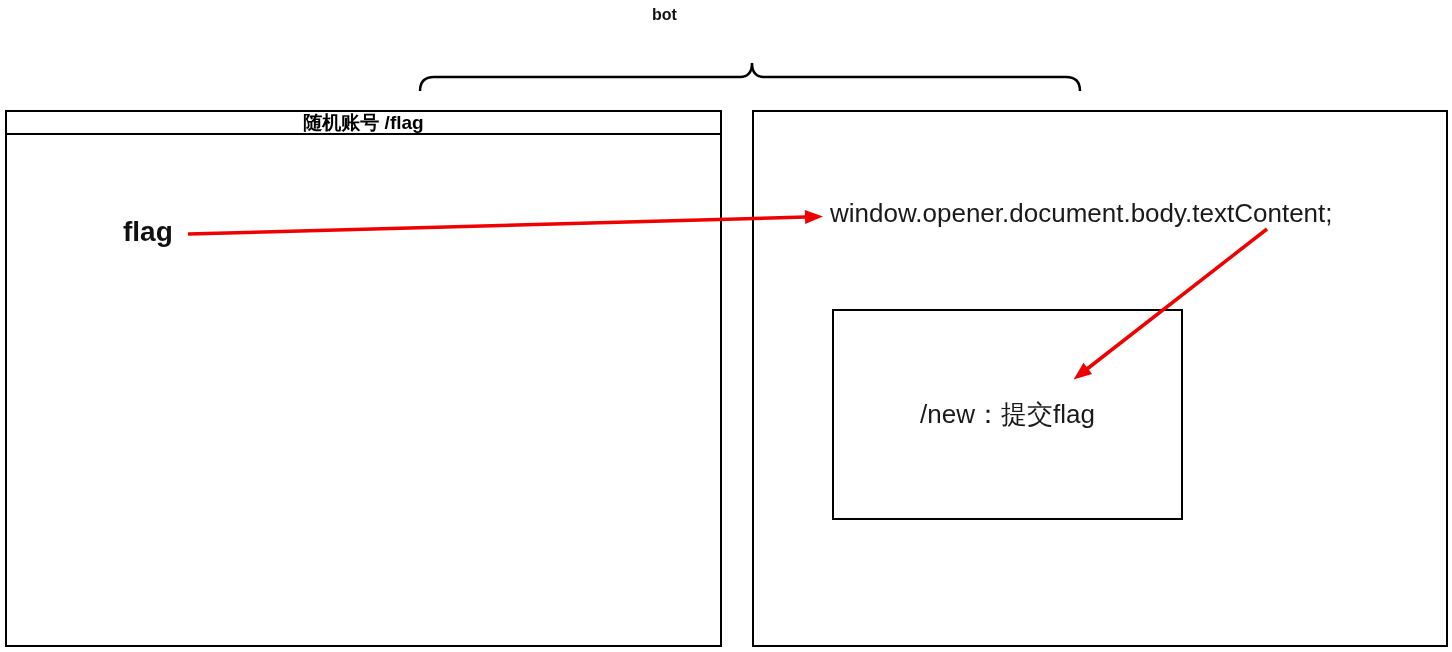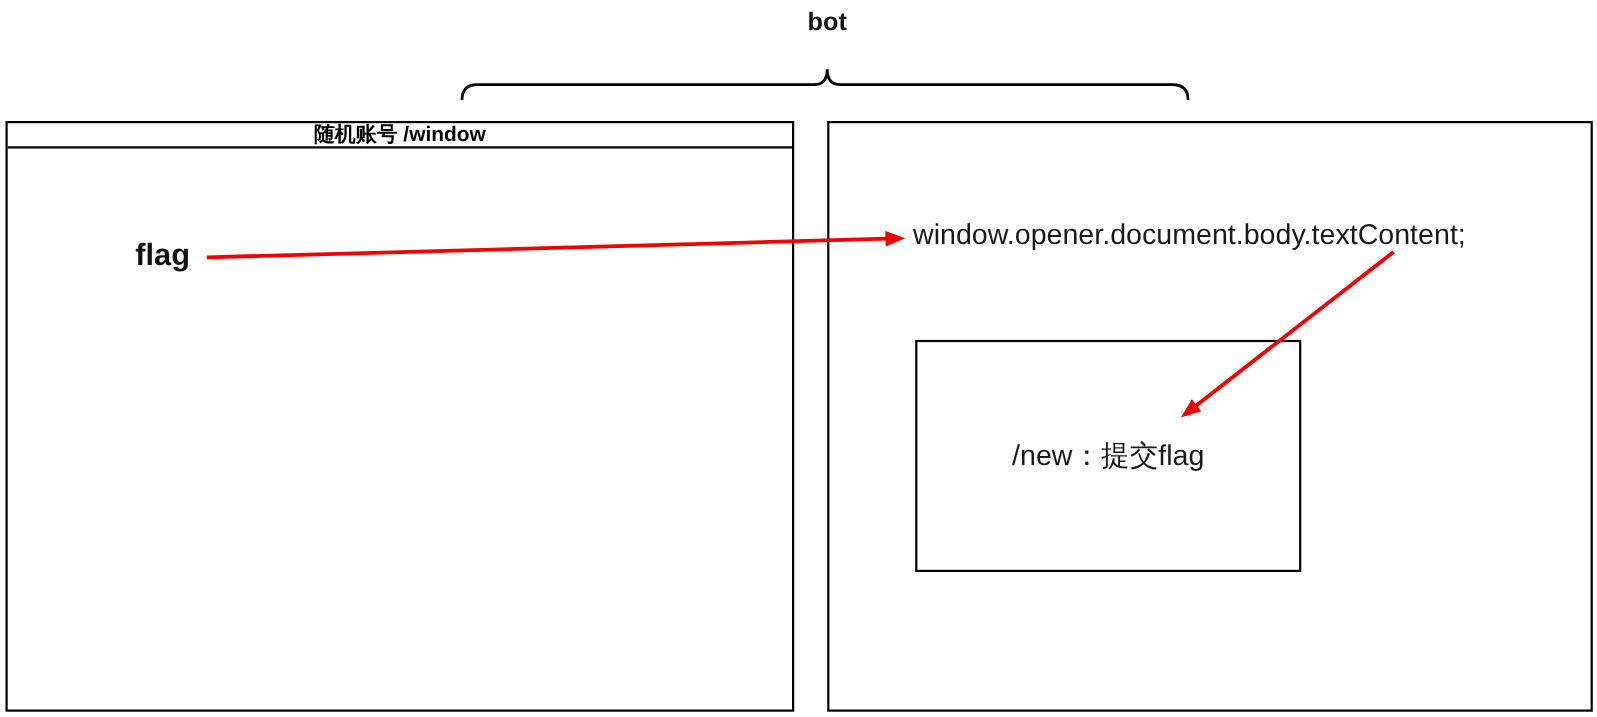--- a/index.html
+++ b/index.html
@@ -32,22 +32,22 @@
     font-weight: bold;
     color: #000000;
     white-space: nowrap;
     overflow: hidden;
   }
   #bot-label {
     position: absolute;
     left: 652px;
     top: 6px;
     width: 200px;
-    text-align: center;
-    font-size: 23px;
+    text-align: left;
+    font-size: 16px;
     font-weight: bold;
     color: #111111;
   }
   #flag-label {
     position: absolute;
     left: 116px;
     top: 104px;
     font-size: 28px;
     font-weight: bold;
     color: #111111;
@@ -86,21 +86,21 @@
   }
 </style>
 </head>
 <body>
 
 <div id="stage">
 
   <div id="bot-label">bot</div>
 
   <div id="left-panel" class="panel">
-    <div class="panel-title">随机账号 /window</div>
+    <div class="panel-title">随机账号 /flag</div>
     <div id="flag-label">flag</div>
   </div>
 
   <div id="right-panel" class="panel">
     <div id="new-endpoint-box">
       <span id="new-endpoint-label">/new：提交flag</span>
     </div>
     <div id="code-text">window.opener.document.body.textContent;</div>
   </div>
 

